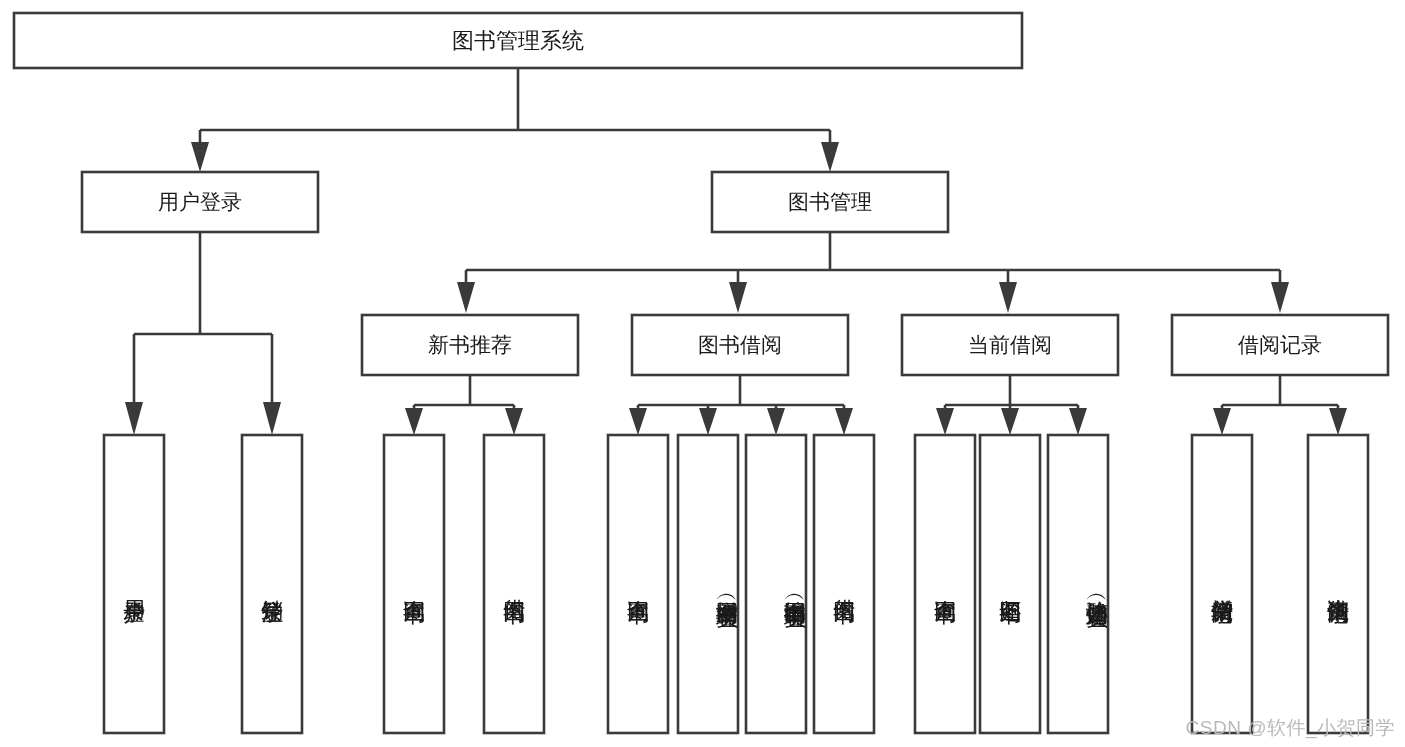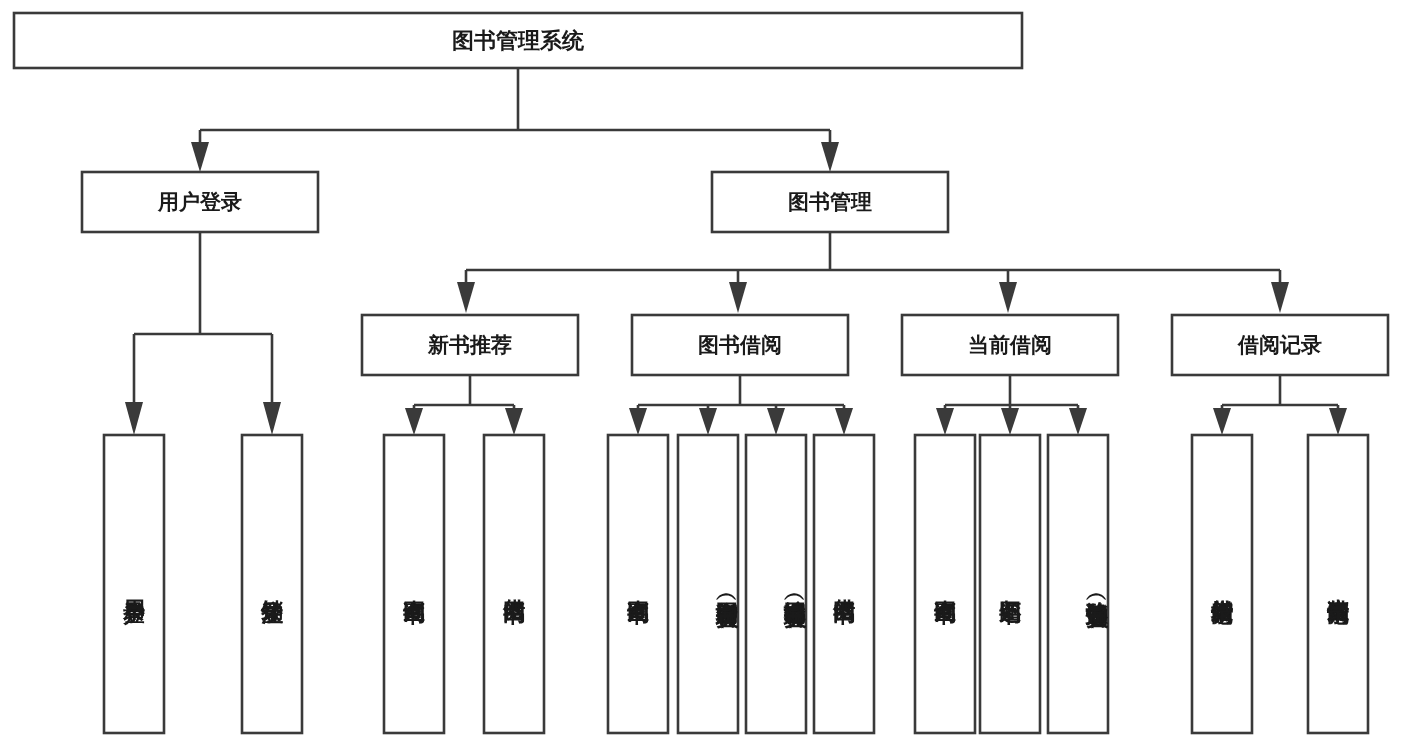--- a/index.html
+++ b/index.html
@@ -9,21 +9,20 @@
   }
   body {
     font-family: "Liberation Sans", "DejaVu Sans", sans-serif;
   }
   #diagram-root {
     position: relative;
     width: 1405px;
     height: 747px;
     background: #ffffff;
     overflow: hidden;
-    font-weight: bold;
   }
   svg#flow-svg {
     position: absolute;
     left: 0;
     top: 0;
     width: 1405px;
     height: 747px;
     display: block;
   }
   .node-box {
@@ -226,14 +225,15 @@
   <div class="vlabel" style="left:746px; top:435px; width:60px; height:298px; align-items:flex-start; padding-top:6px; box-sizing:border-box;">编辑图书（管理员）</div>
   <div class="vlabel" style="left:814px; top:435px; width:60px; height:298px;">借阅图书</div>
 
   <div class="vlabel" style="left:915px; top:435px; width:60px; height:298px;">查询图书</div>
   <div class="vlabel" style="left:980px; top:435px; width:60px; height:298px;">归还图书</div>
   <div class="vlabel" style="left:1048px; top:435px; width:60px; height:298px; align-items:flex-start; padding-top:6px; box-sizing:border-box;">确认归还（管理员）</div>
 
   <div class="vlabel" style="left:1192px; top:435px; width:60px; height:298px;">新增借阅记录</div>
   <div class="vlabel" style="left:1308px; top:435px; width:60px; height:298px;">查询借阅记录</div>
 
+  <div class="watermark">CSDN @软件_小贺同学</div>
 
 </div>
 
 </body></html>

